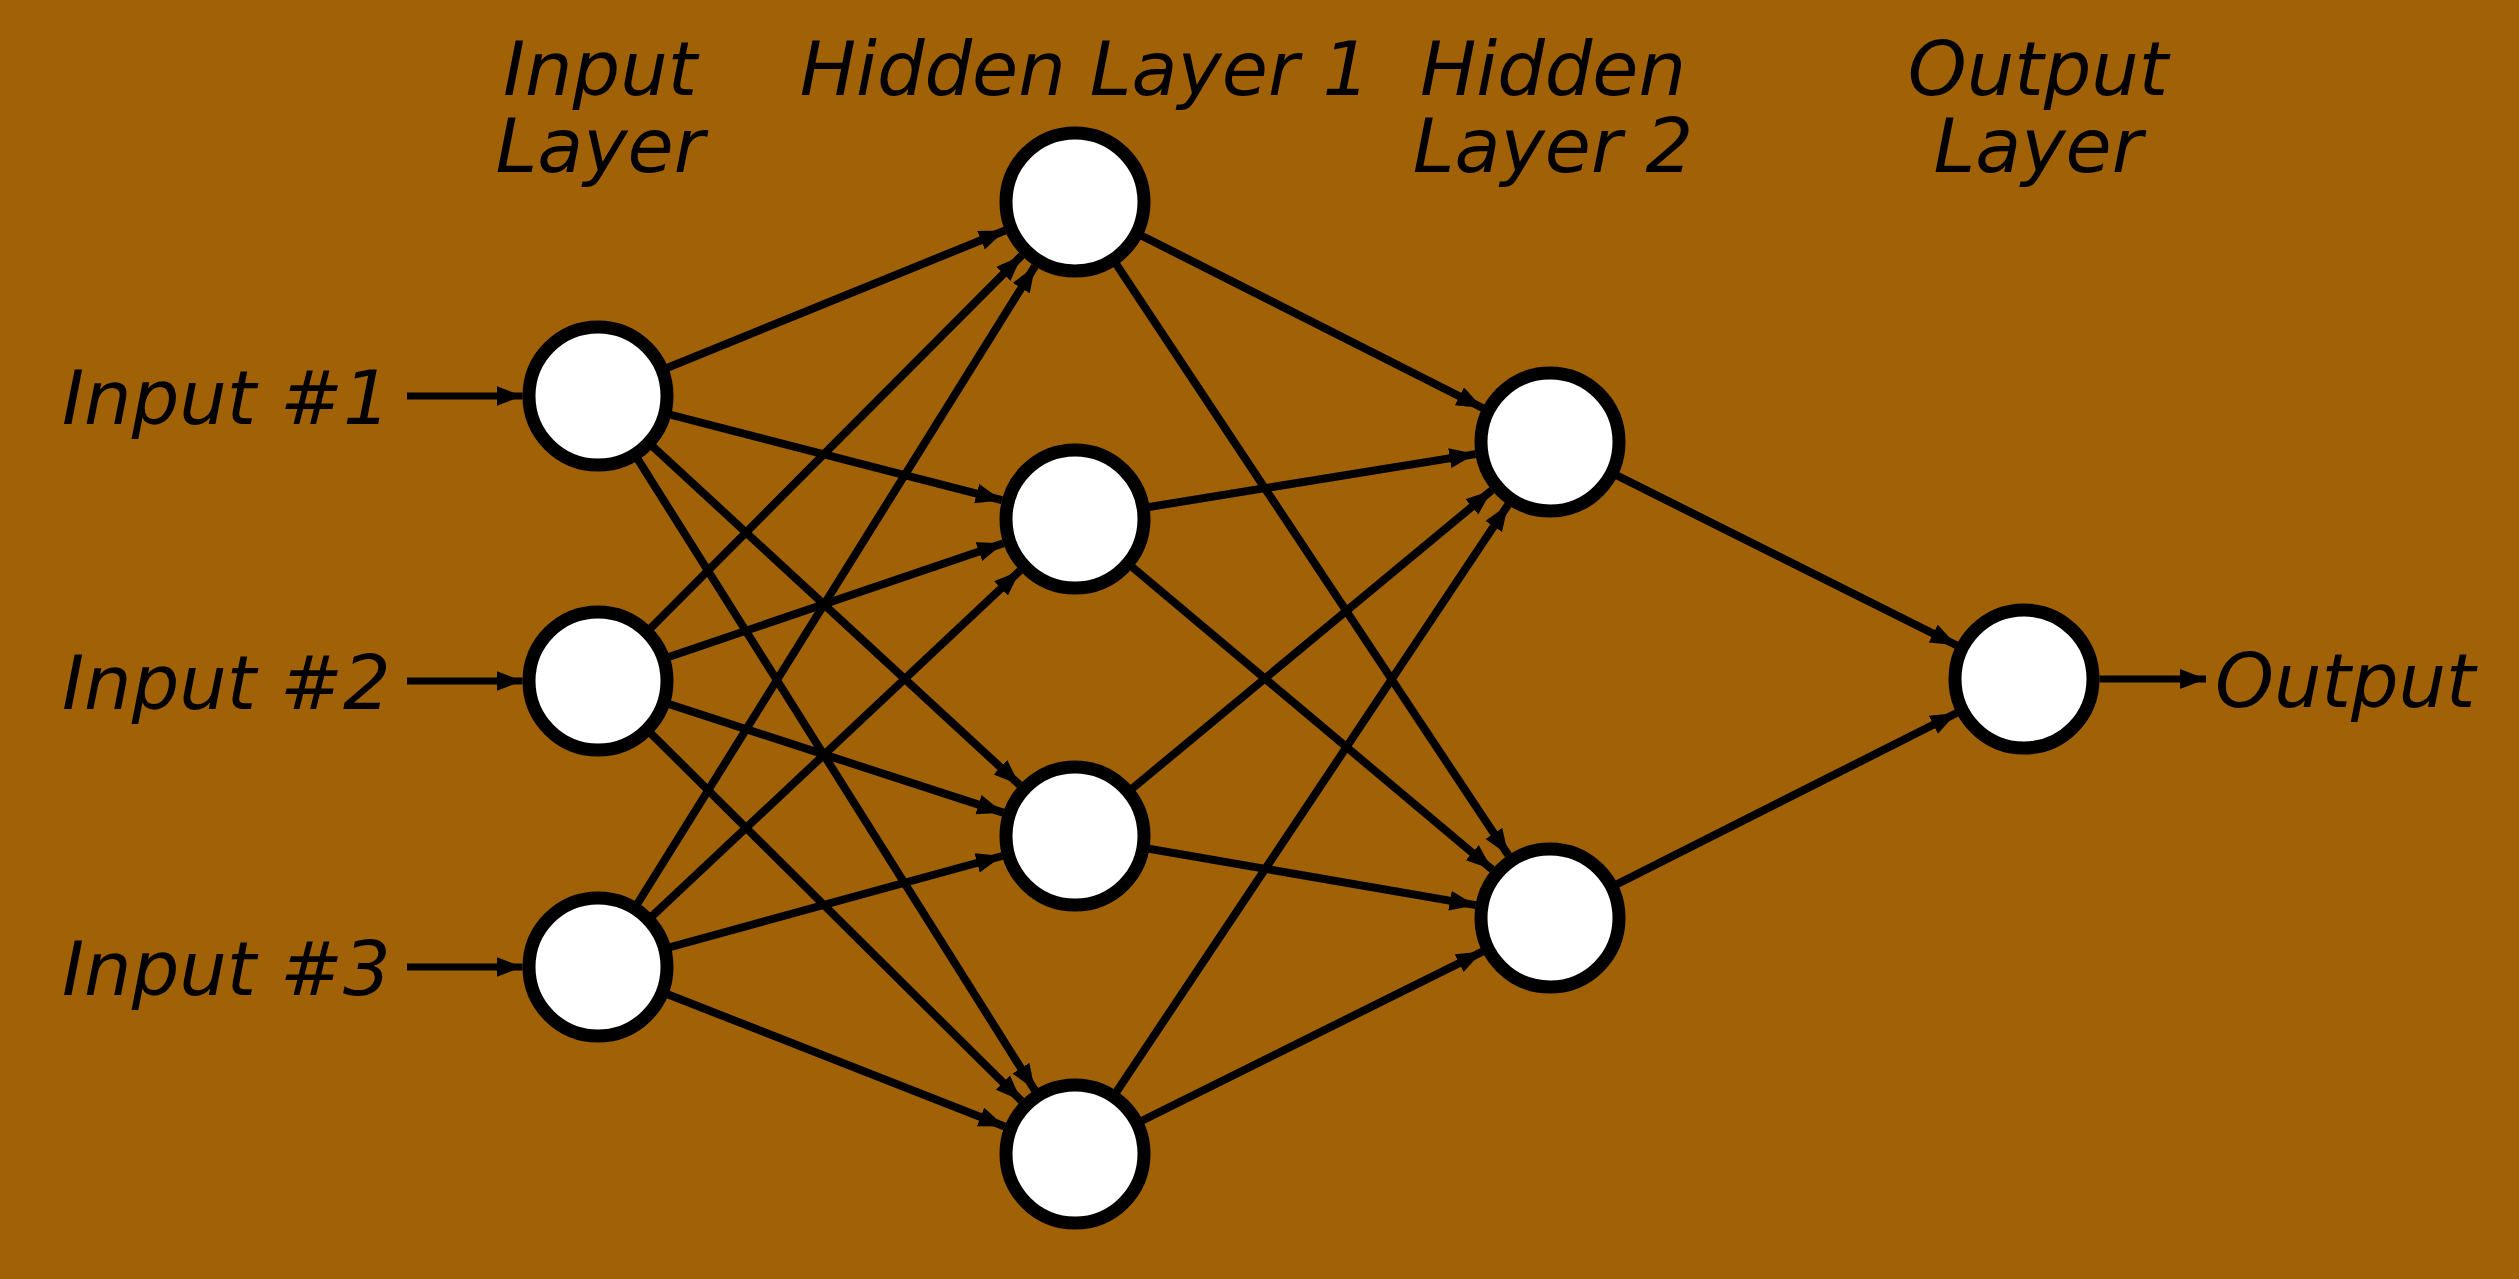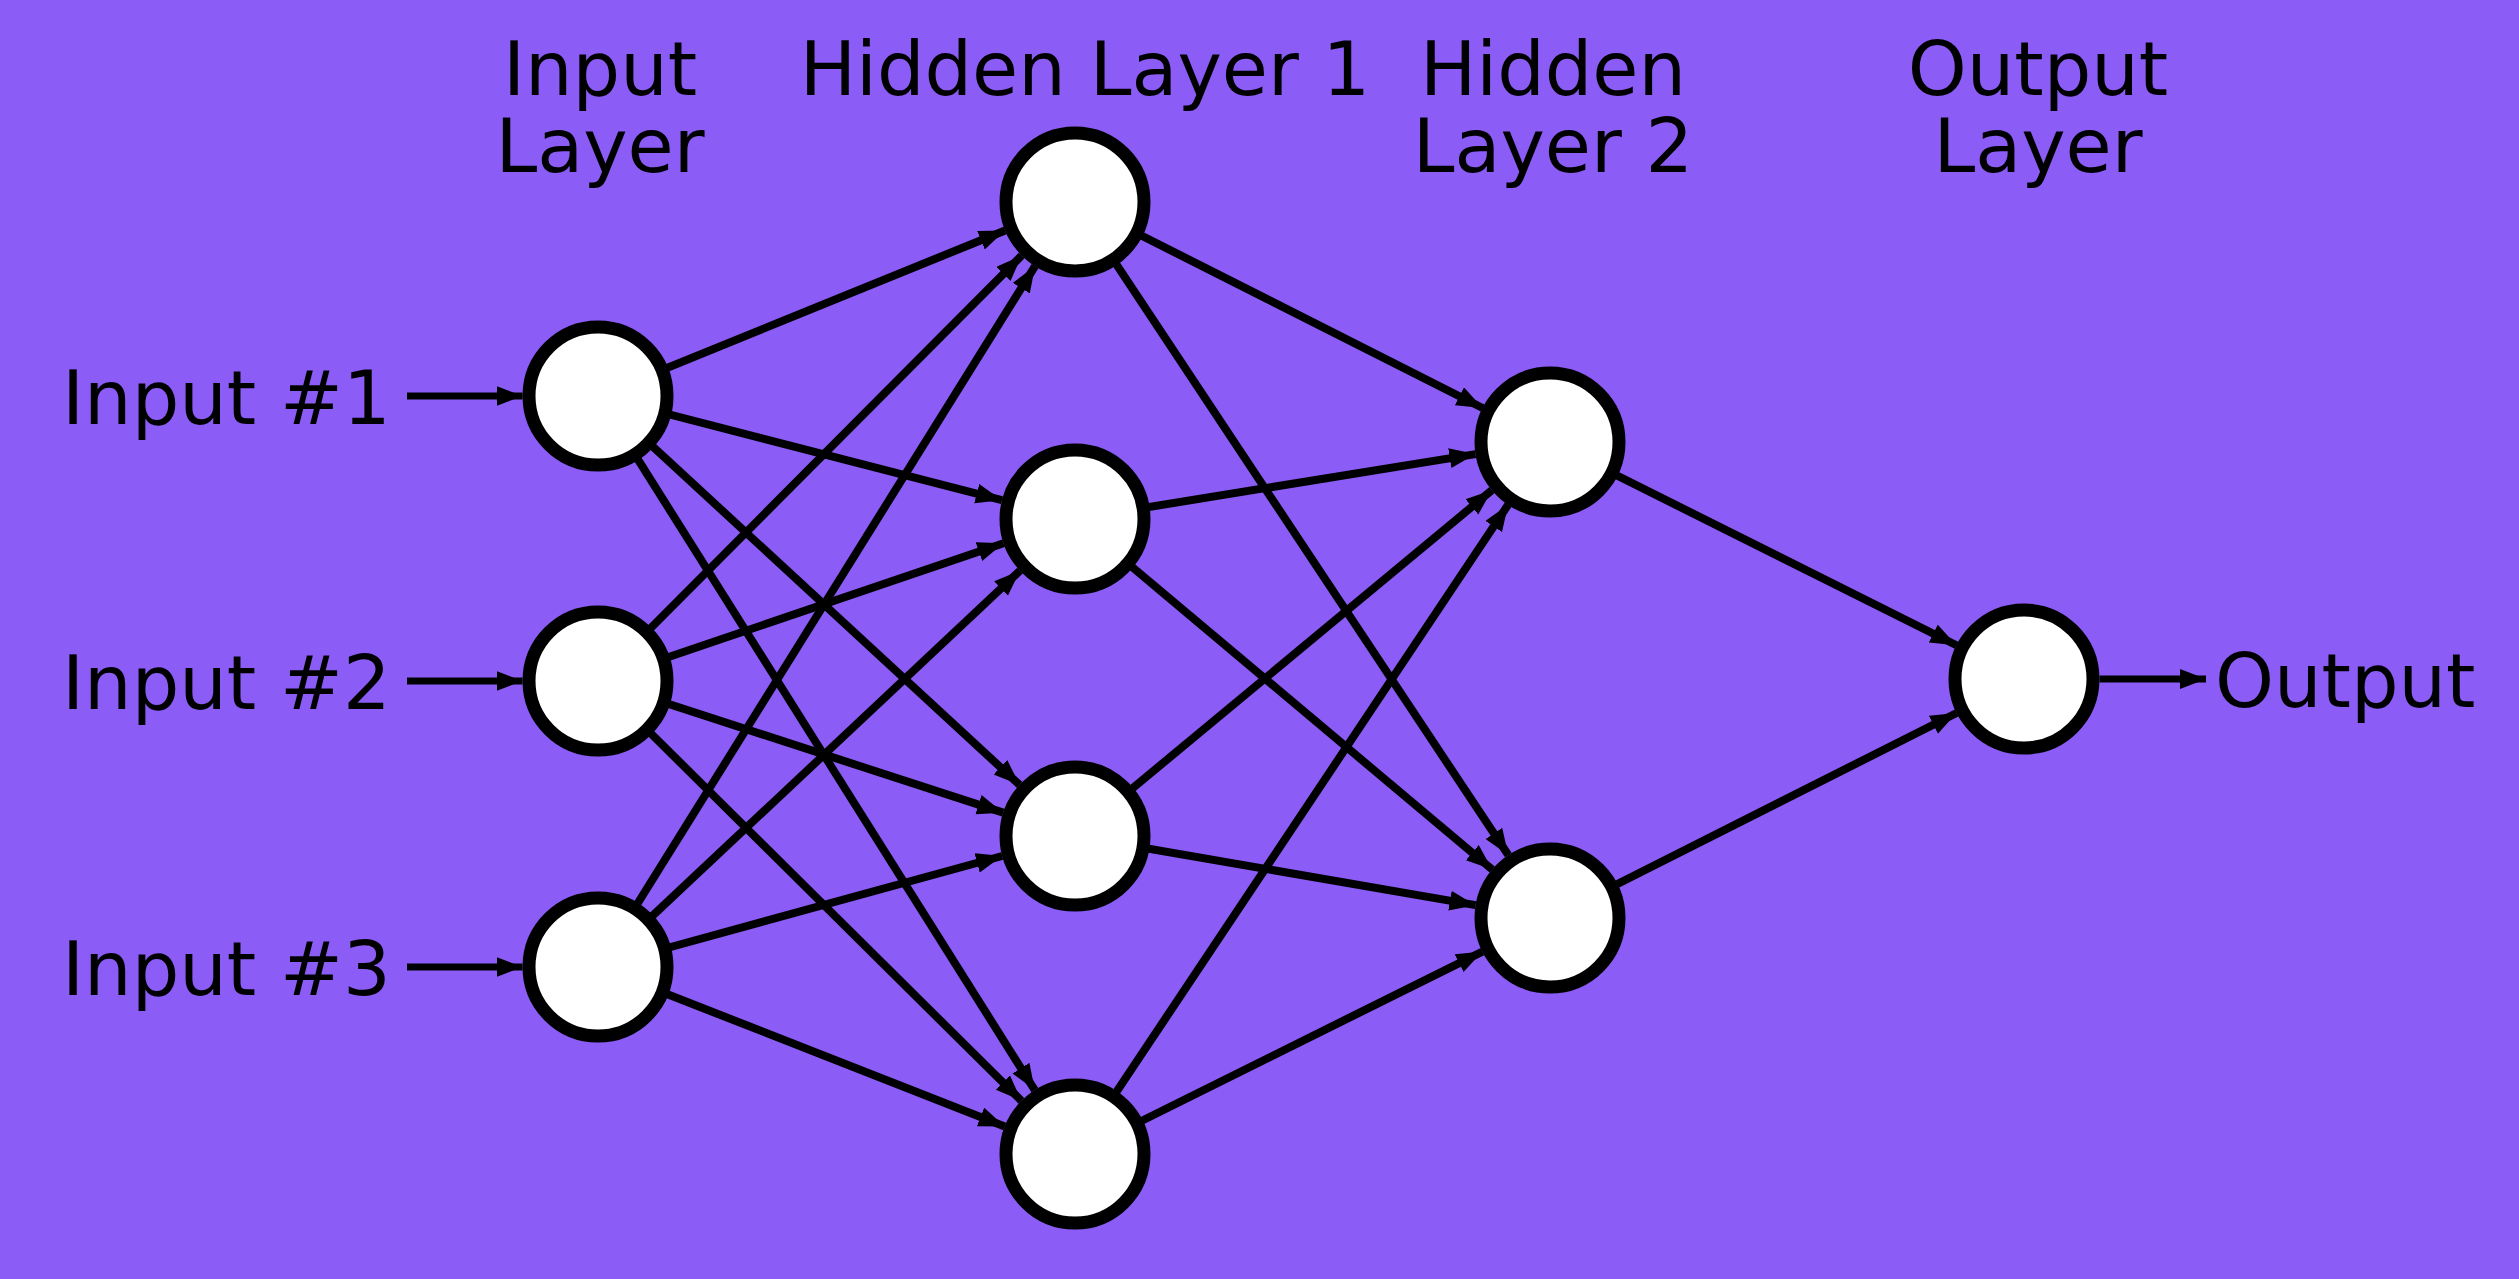--- a/index.html
+++ b/index.html
@@ -4,22 +4,23 @@
 <style>
   html, body {
     margin: 0;
     padding: 0;
     background: #ffffff;
   }
   .figure-canvas {
     position: relative;
     width: 2519px;
     height: 1279px;
-    background: #8b5cf6;
+    background: #a16207;
     overflow: hidden;
+    font-style: italic;
   }
   svg {
     display: block;
   }
   text {
     font-family: "DejaVu Sans", "Liberation Sans", sans-serif;
     font-size: 75px;
     fill: #000000;
   }
   .hdr { text-anchor: middle; }

